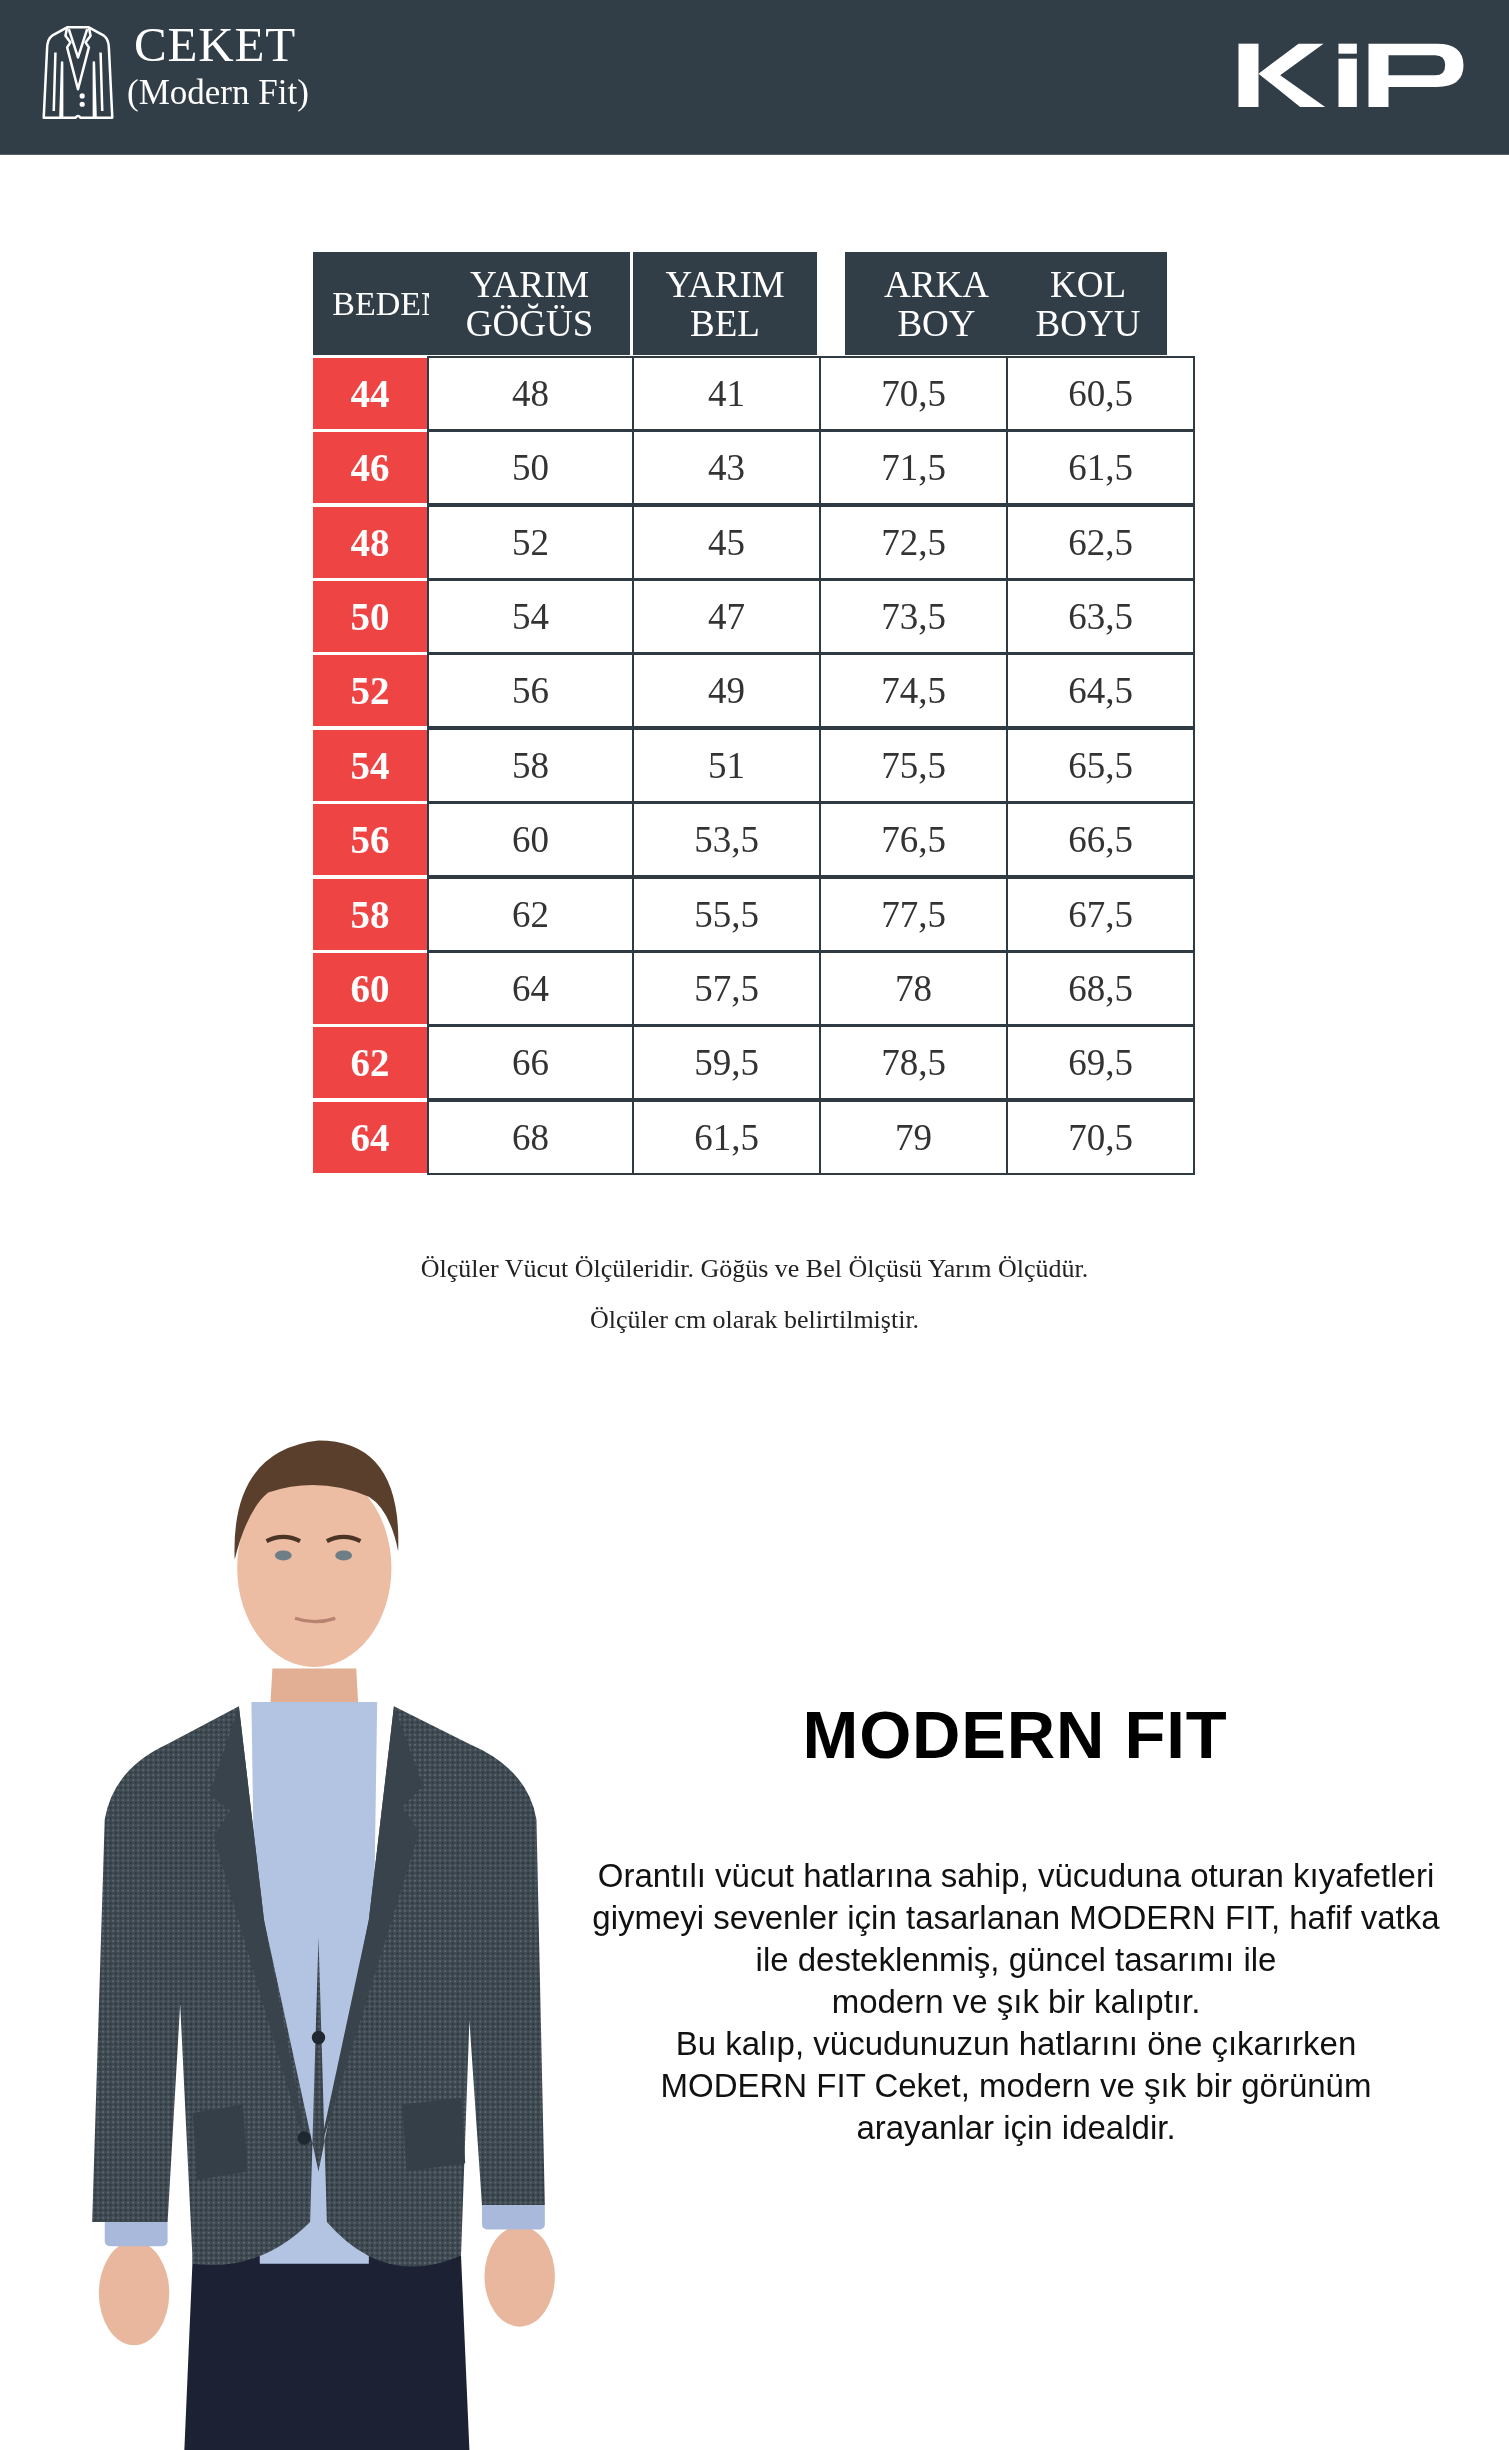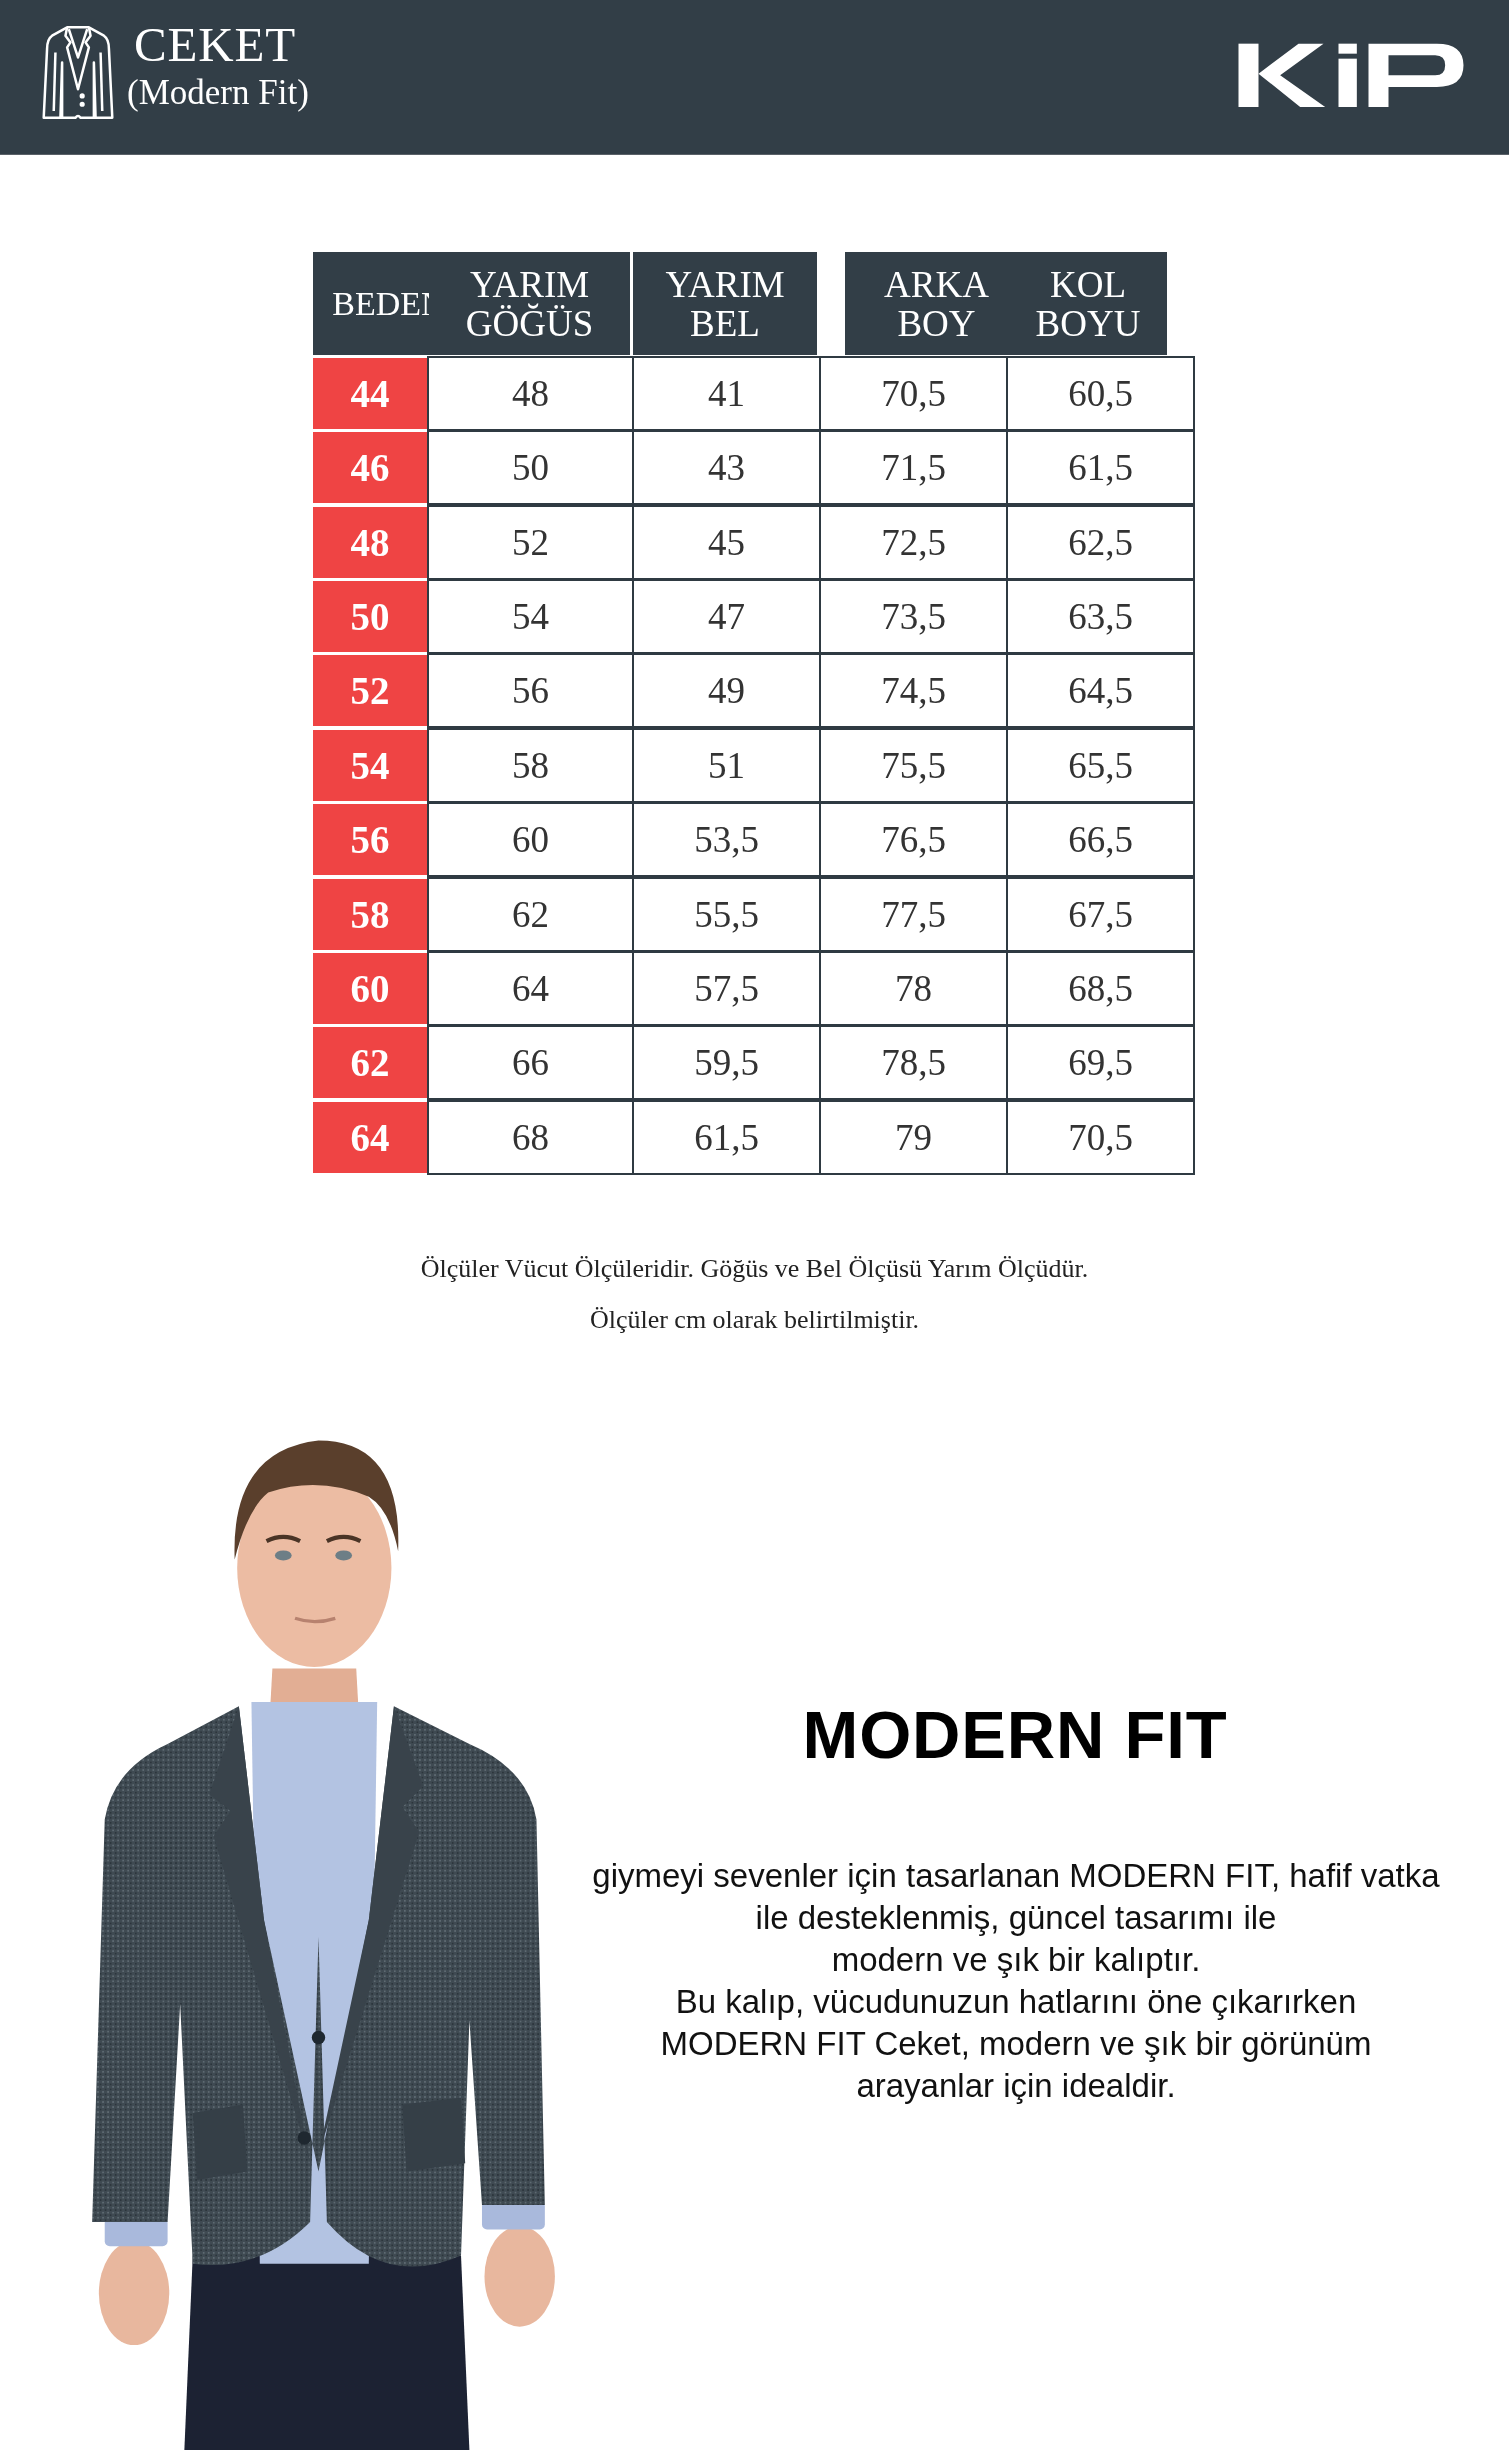--- a/index.html
+++ b/index.html
@@ -200,20 +200,21 @@
   <ellipse cx="258" cy="165" rx="10" ry="6" fill="#6d7e86"></ellipse>
   <ellipse cx="330" cy="165" rx="10" ry="6" fill="#6d7e86"></ellipse>
   <path d="M238 148 Q258 138 278 148" stroke="#4a3426" stroke-width="5" fill="none"></path>
   <path d="M310 148 Q330 138 350 148" stroke="#4a3426" stroke-width="5" fill="none"></path>
 
   <path d="M272 240 Q295 248 320 240" stroke="#b7826f" stroke-width="4" fill="none"></path>
 </svg>
 
 <div class="fit-title">MODERN FIT</div>
 <div class="fit-desc">
+  <div>Orantılı vücut hatlarına sahip, vücuduna oturan kıyafetleri</div>
   <div>giymeyi sevenler için tasarlanan MODERN FIT, hafif vatka</div>
   <div>ile desteklenmiş, güncel tasarımı ile</div>
   <div>modern ve şık bir kalıptır.</div>
   <div>Bu kalıp, vücudunuzun hatlarını öne çıkarırken</div>
   <div>MODERN FIT Ceket, modern ve şık bir görünüm</div>
   <div>arayanlar için idealdir.</div>
 </div>
 
 
 </body></html>

